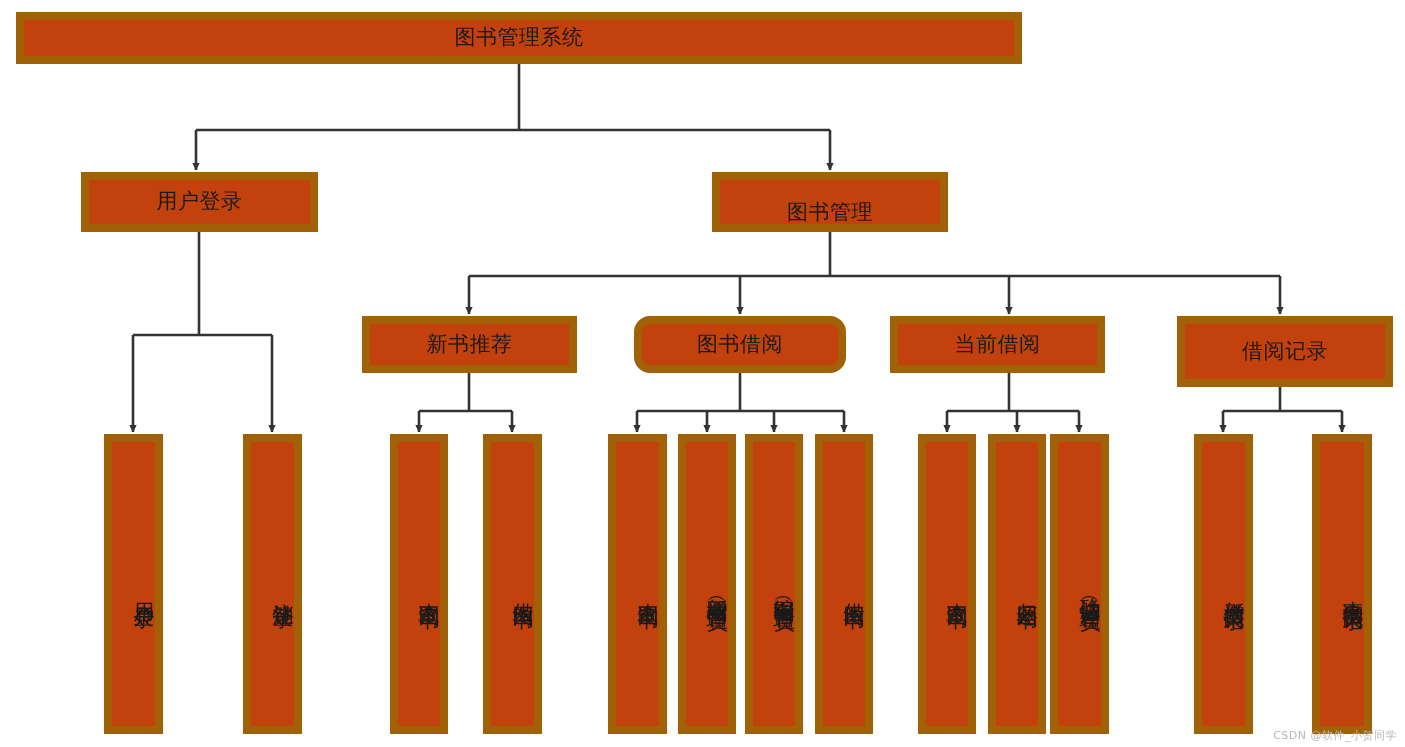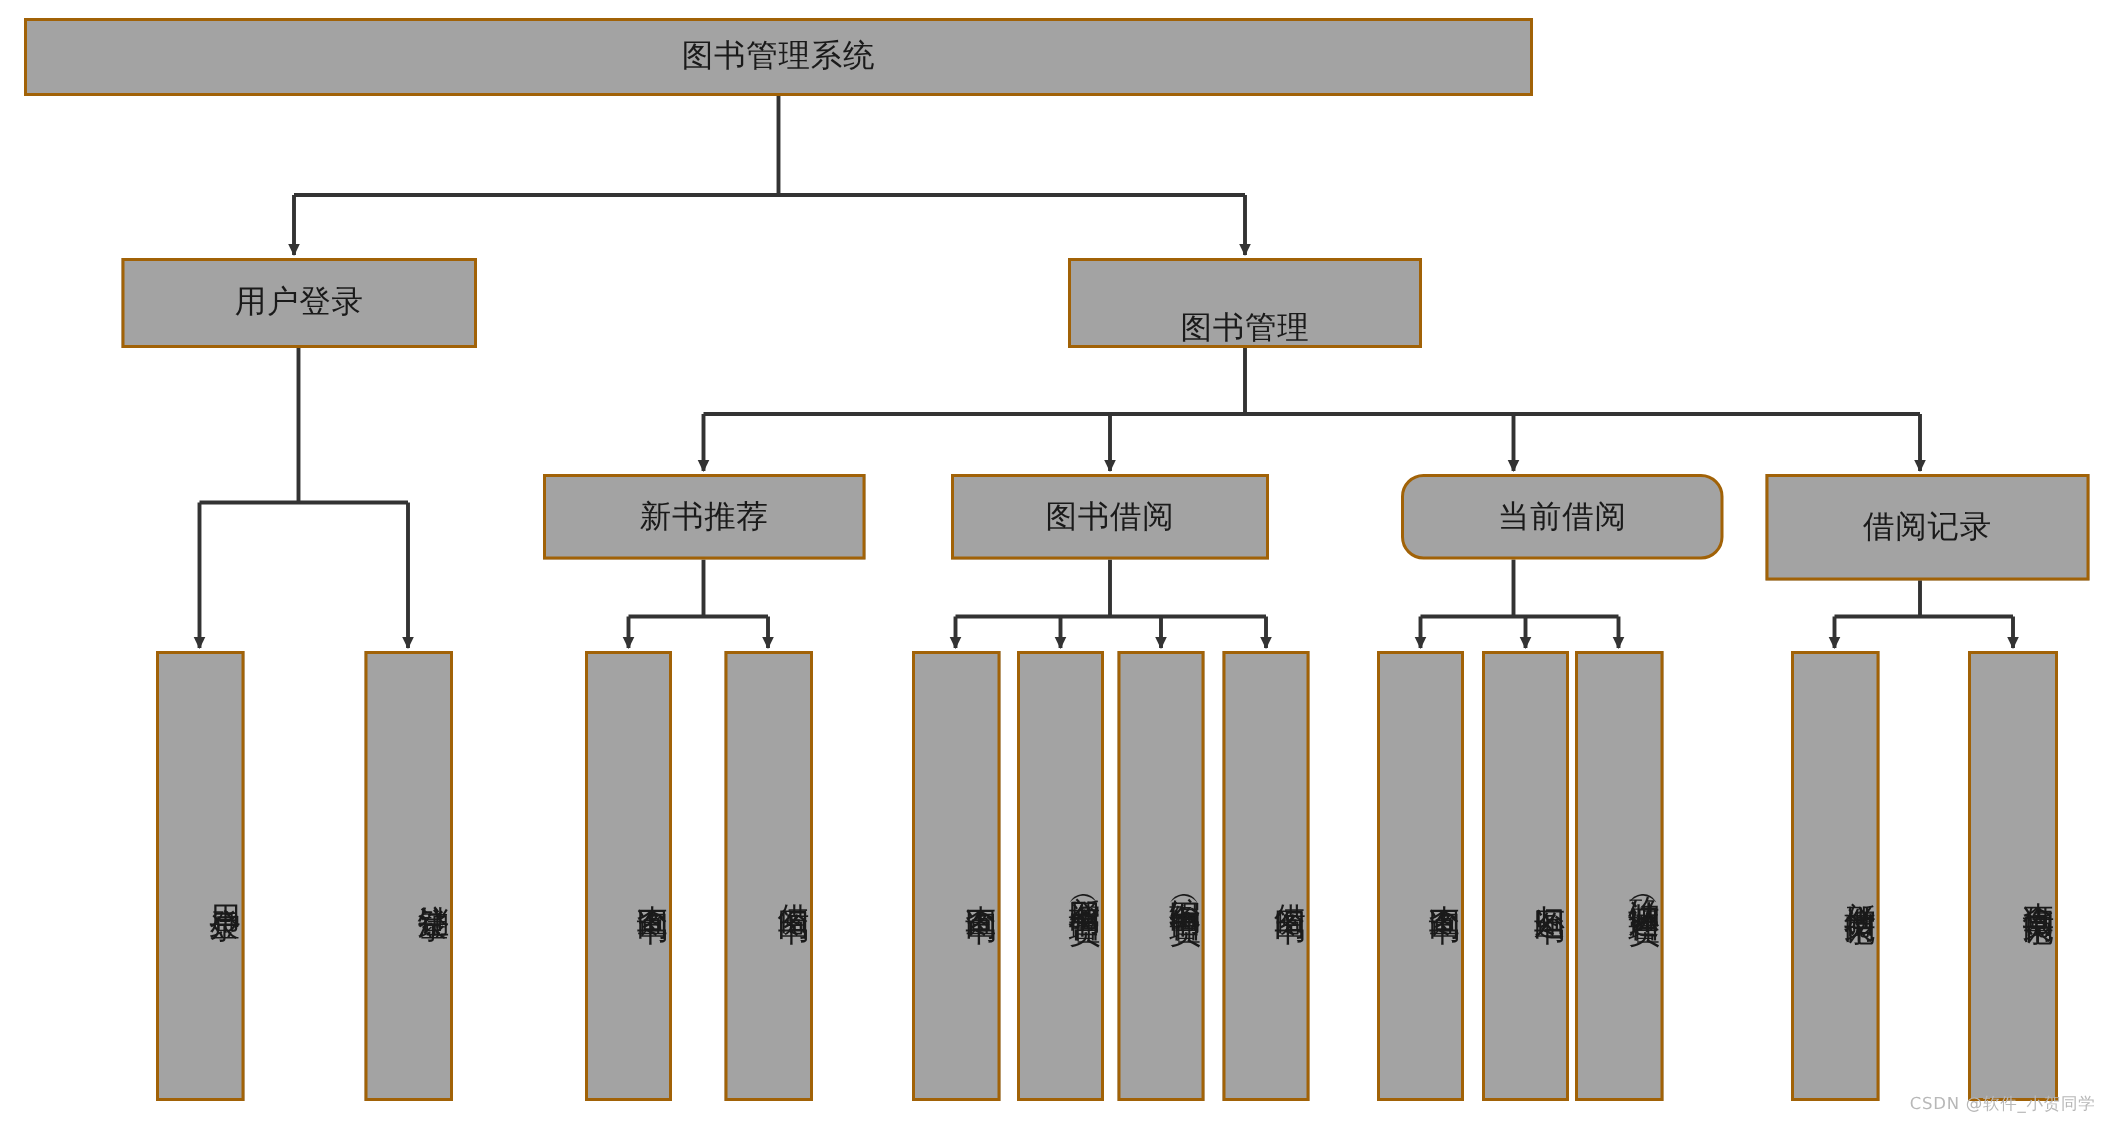--- a/index.html
+++ b/index.html
@@ -22,22 +22,22 @@
   #edges {
     position: absolute;
     left: 0;
     top: 0;
     width: 1405px;
     height: 747px;
   }
   .node {
     position: absolute;
     box-sizing: border-box;
-    border: 2px solid #a16207;
-    background: #a3a3a3;
+    border: 8px solid #a16207;
+    background: #c2410c;
     display: flex;
     align-items: center;
     justify-content: center;
     color: #1a1a1a;
     z-index: 2;
   }
   .node.horiz {
     font-size: 21px;
     letter-spacing: 0.5px;
     line-height: 1.1;
@@ -129,24 +129,24 @@
       </div>
       <div class="node horiz" style="left: 81px; top: 172px; width: 237px; height: 60px;">
         <span class="hlabel">用户登录</span>
       </div>
       <div class="node horiz" style="left: 712px; top: 172px; width: 236px; height: 60px; align-items: flex-end;">
         <span class="hlabel">图书管理</span>
       </div>
       <div class="node horiz" style="left: 362px; top: 316px; width: 215px; height: 57px;">
         <span class="hlabel">新书推荐</span>
       </div>
-      <div class="node horiz" style="left: 634px; top: 316px; width: 212px; height: 57px;">
+      <div class="node horiz" style="left: 634px; top: 316px; width: 212px; height: 57px; border-radius: 16px;">
         <span class="hlabel">图书借阅</span>
       </div>
-      <div class="node horiz" style="left: 934px; top: 316px; width: 215px; height: 57px; border-radius: 15px;">
+      <div class="node horiz" style="left: 890px; top: 316px; width: 215px; height: 57px;">
         <span class="hlabel">当前借阅</span>
       </div>
       <div class="node horiz" style="left: 1177px; top: 316px; width: 216px; height: 71px;">
         <span class="hlabel">借阅记录</span>
       </div>
       <div class="node vert" style="left: 104px; top: 434px; width: 59px; height: 300px;">
         <span class="vlabel">用户登录</span>
       </div>
       <div class="node vert" style="left: 243px; top: 434px; width: 59px; height: 300px;">
         <span class="vlabel">注销登录</span>

